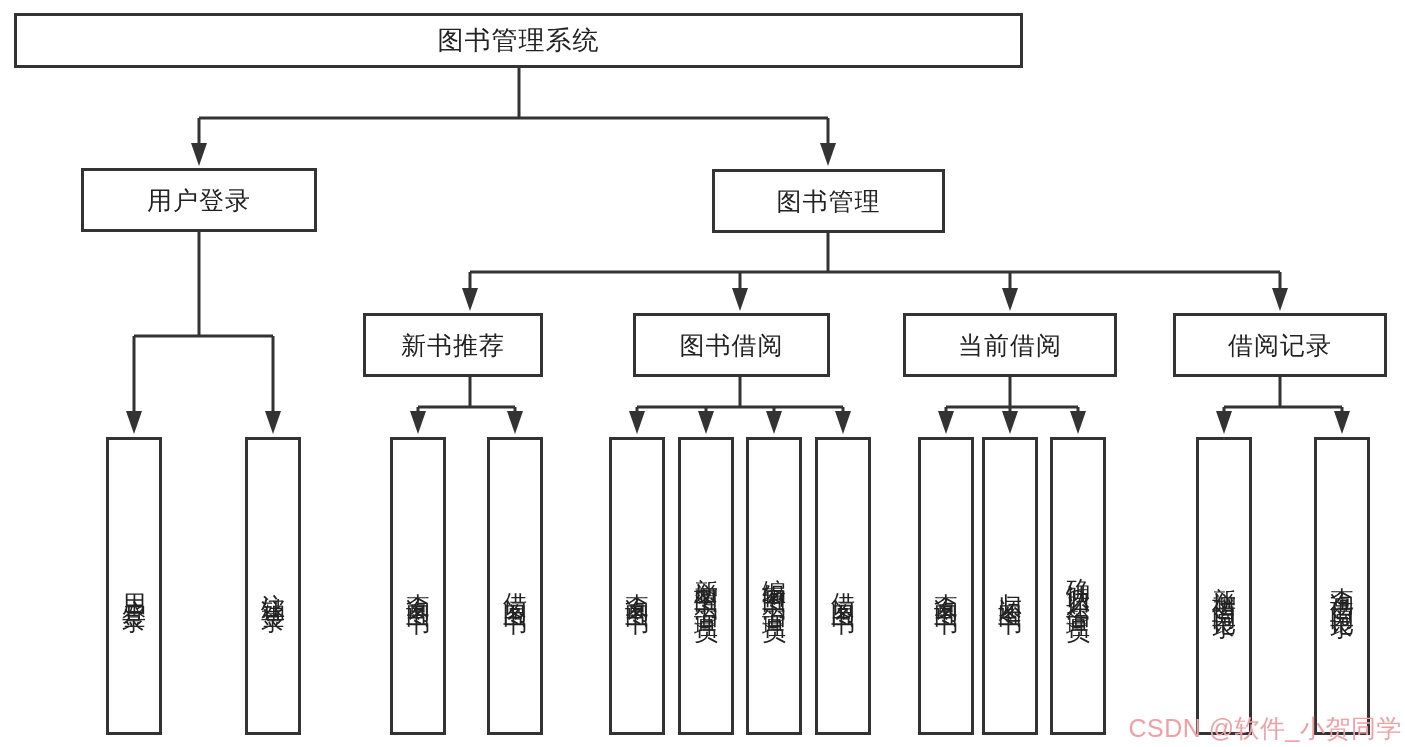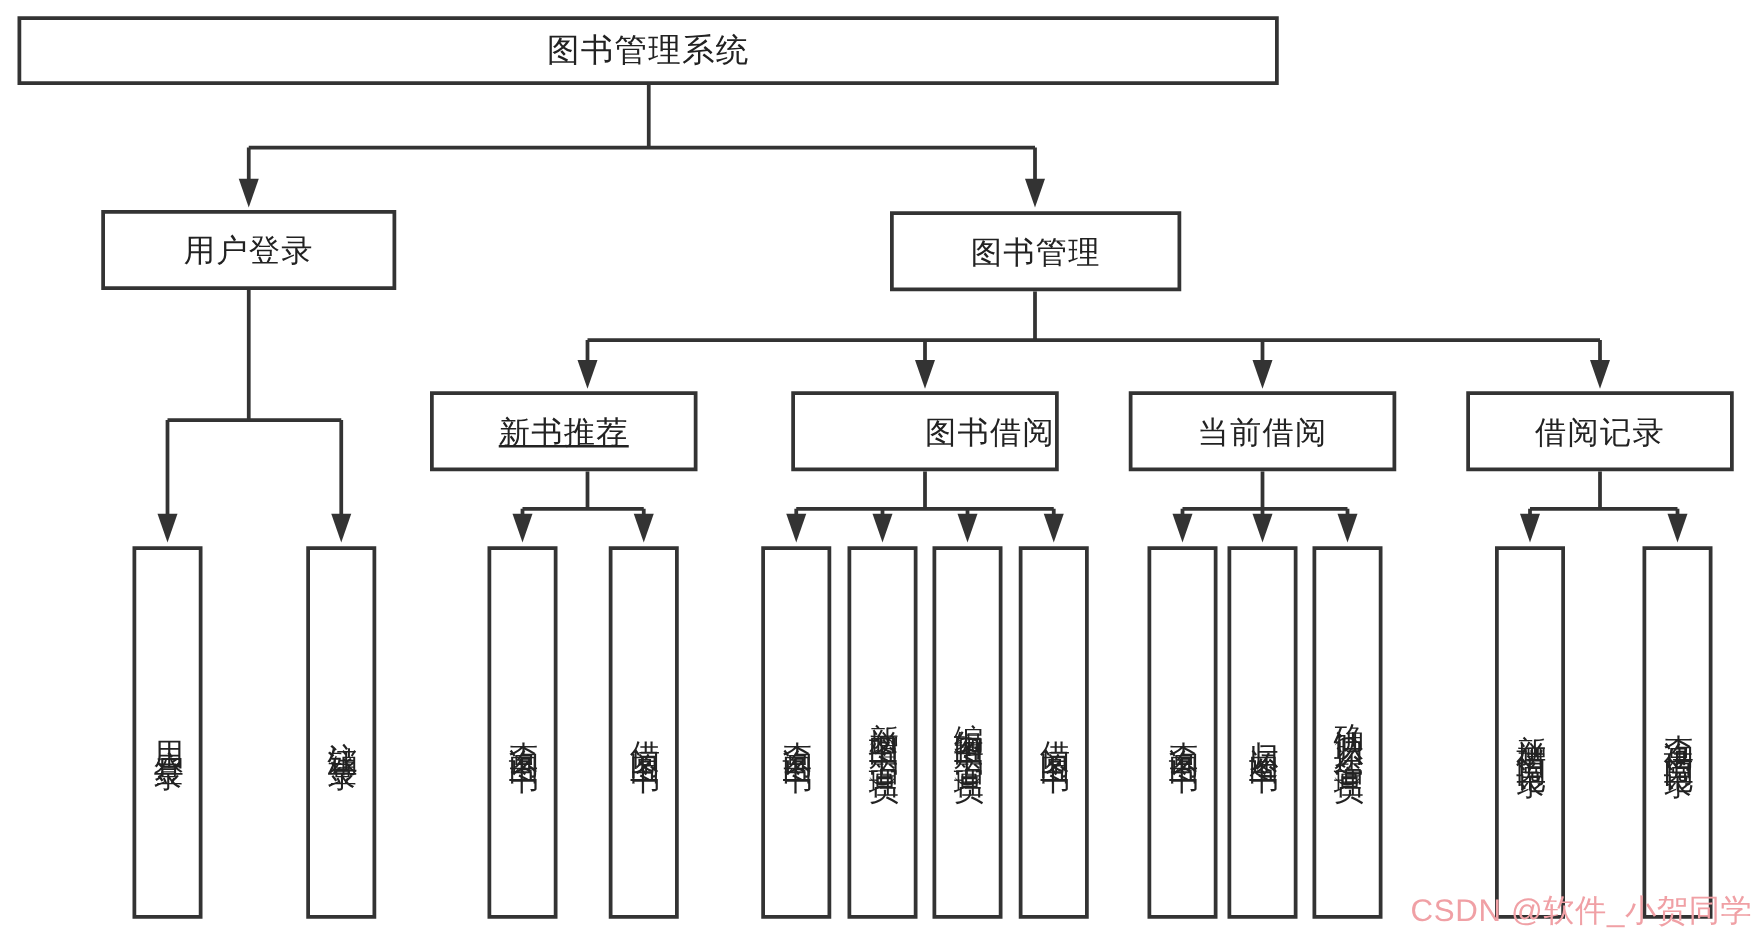--- a/index.html
+++ b/index.html
@@ -35,22 +35,22 @@
   .node .lbl {
     font-size: 25px;
     letter-spacing: 1px;
     white-space: nowrap;
   }
   .root  { left: 14px;   top: 13px;  width: 1009px; height: 55px; }
   .root .lbl { font-size: 26px; }
   .lvl2, .lvl3 { height: 64px; }
   .n-user { left: 81px;  top: 168px; width: 236px; }
   .n-book { left: 712px; top: 169px; width: 233px; }
-  .n-l3a { left: 344px;  top: 313px; width: 214px; text-decoration: underline; }
-  .n-l3b { left: 633px;  top: 313px; width: 214px; justify-content: flex-end; }
+  .n-l3a { left: 363px;  top: 313px; width: 180px; }
+  .n-l3b { left: 633px;  top: 313px; width: 197px; }
   .n-l3c { left: 903px;  top: 313px; width: 214px; text-align: right; }
   .n-l3d { left: 1173px; top: 313px; width: 214px; }
   .leaf {
     top: 437px;
     width: 56px;
     height: 298px;
   }
   .leaf .lbl {
     writing-mode: vertical-rl;
     text-orientation: mixed;

